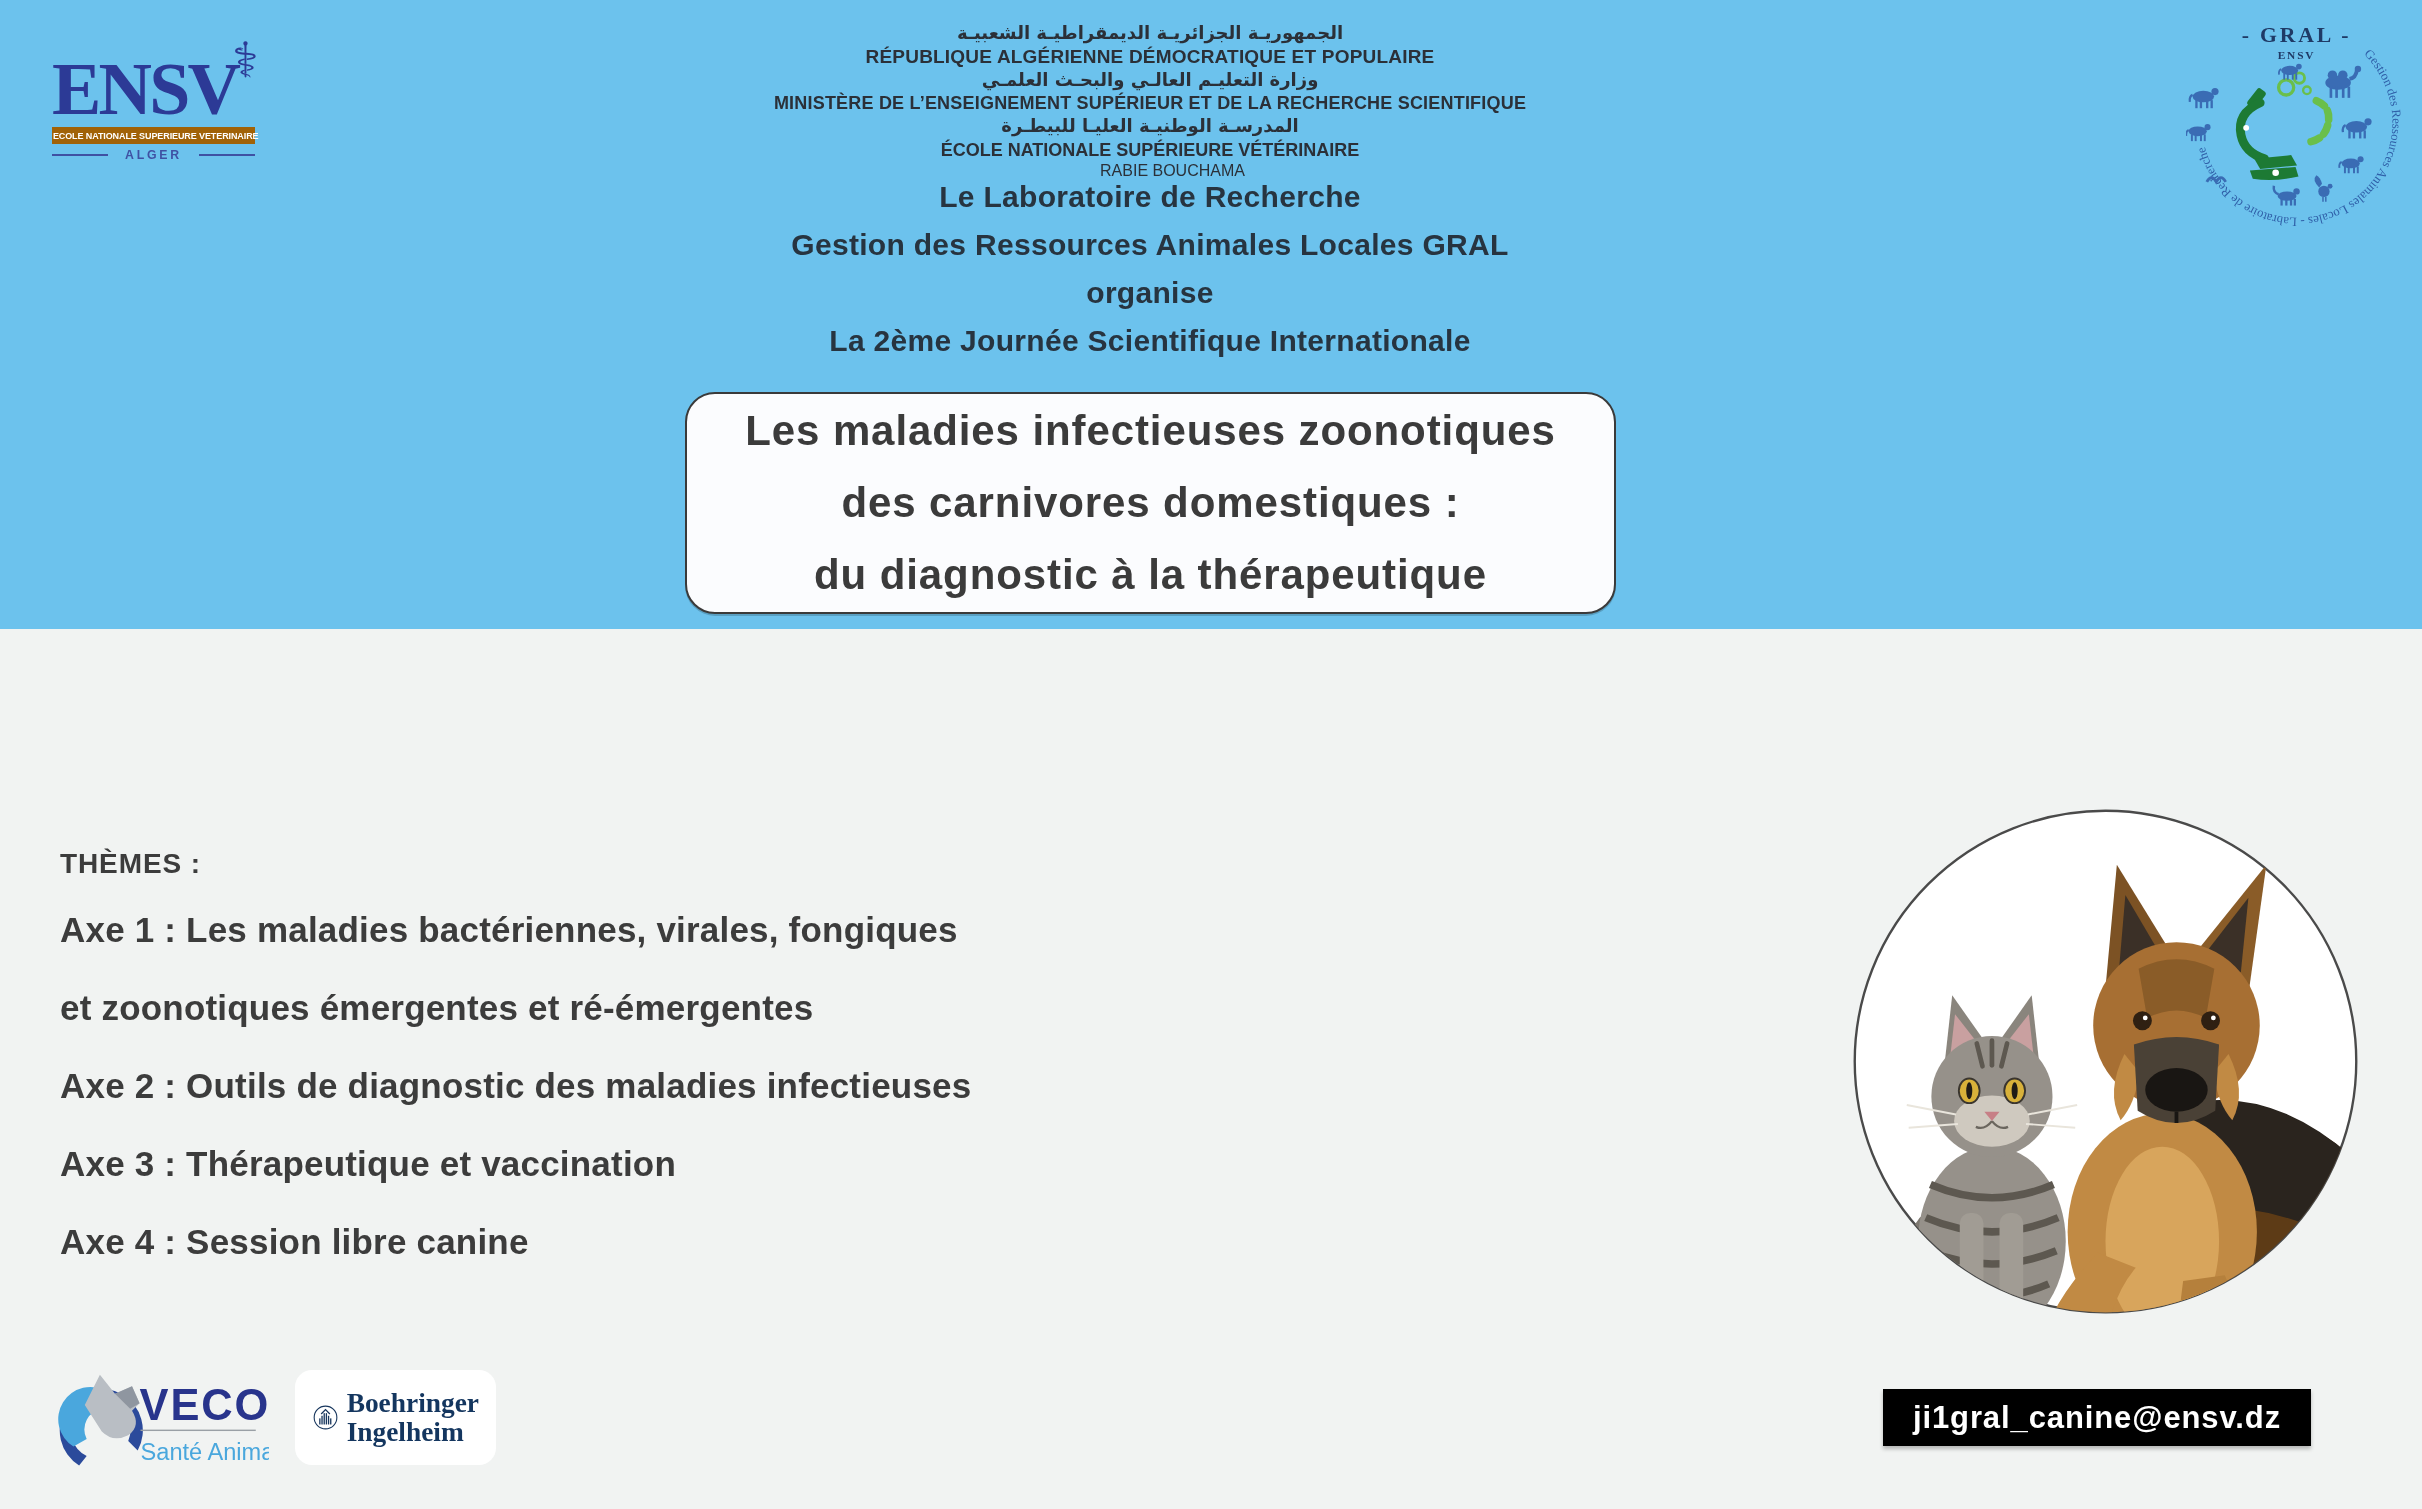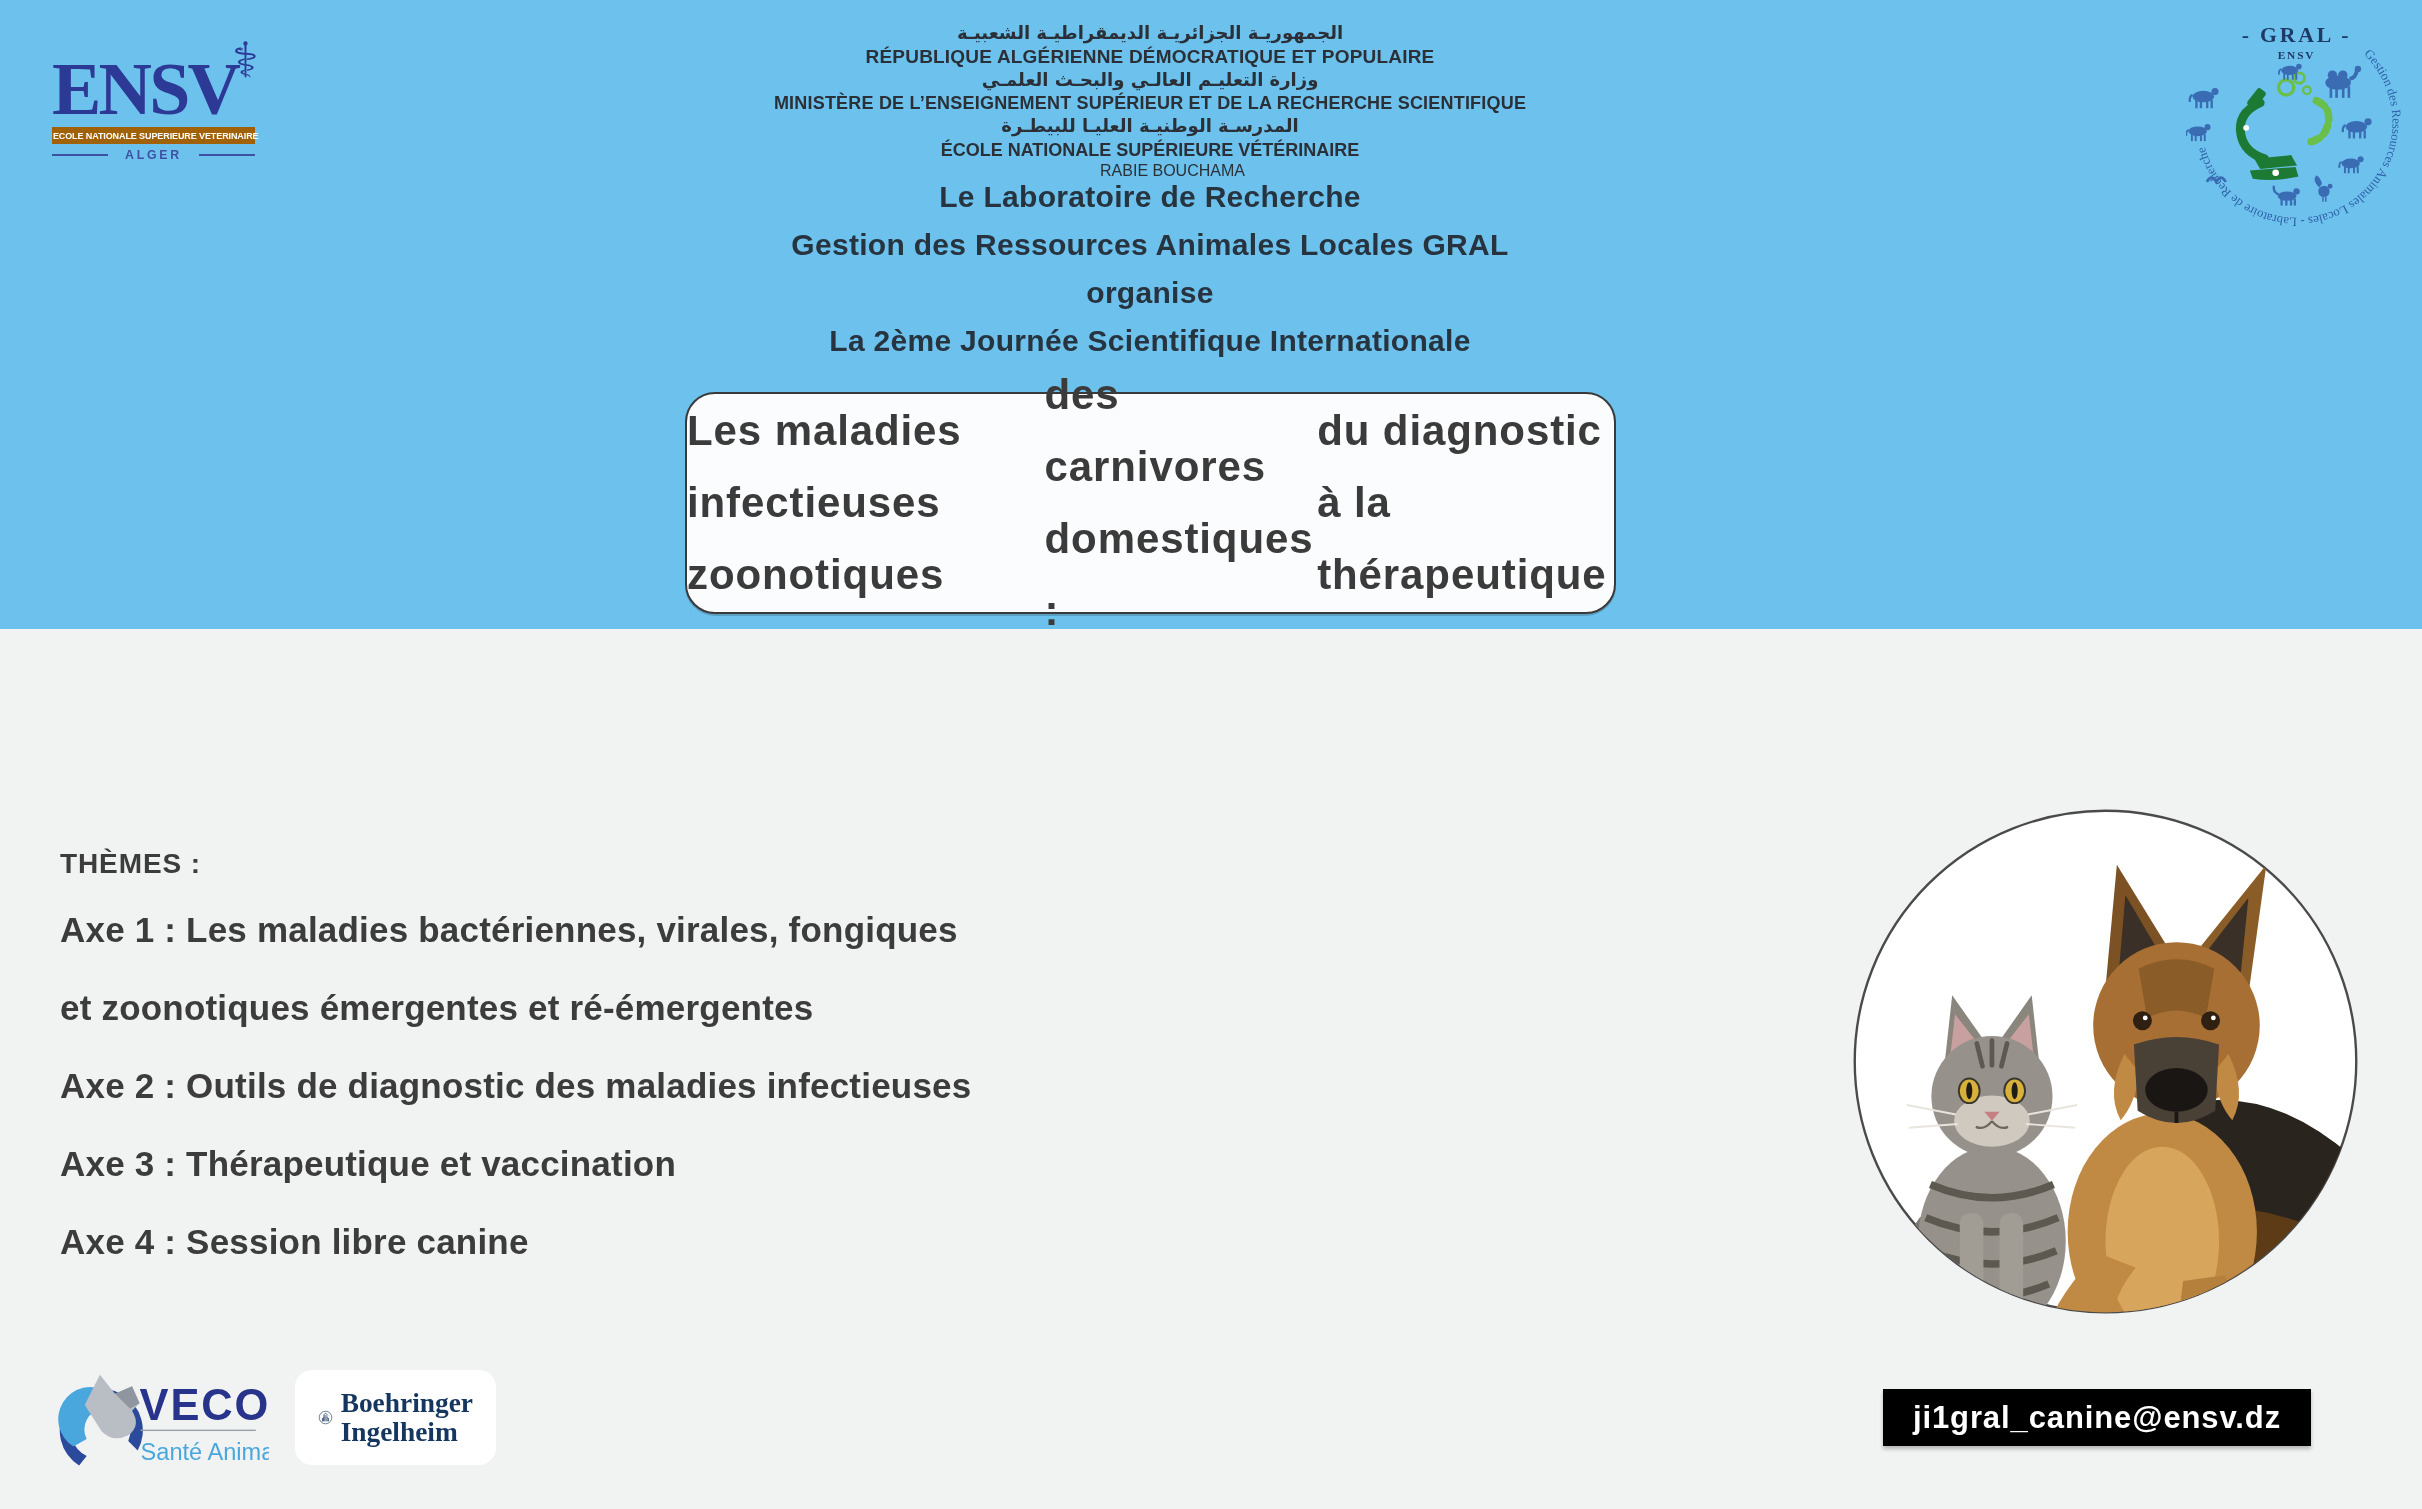--- a/index.html
+++ b/index.html
@@ -34,40 +34,40 @@
   .gral-logo{position:absolute;left:2186px;top:9.5px;width:222px;height:222px;}
 
   
   .intro{position:absolute;left:0;top:180px;width:2300px;text-align:center;color:#273440;}
   .intro .ln{font-size:30px;font-weight:800;letter-spacing:0.3px;margin-bottom:14px;}
   .intro .gral-strong{font-weight:900;}
 
   
   .title-box{position:absolute;left:685px;top:392px;width:927px;height:218px;
     background:#fbfcfe;border:2.8px solid #3a3a3a;border-radius:30px;
-    display:flex;flex-direction:row;justify-content:center;align-items:center;
+    display:flex;flex-direction:column;justify-content:center;align-items:center;
     box-shadow:0 1.9px 0 rgba(0,0,0,.18);}
   .title-box .tl{font-size:42px;font-weight:800;color:#3b3b3b;letter-spacing:0.9px;line-height:72px;}
 
   
   .event-date{position:absolute;left:0;top:674px;width:2271px;text-align:center;
     color:#1b2f9e;font-size:62px;font-weight:800;letter-spacing:1.9px;}
 
   
   .themes{position:absolute;left:60px;top:848px;color:#3c3c3c;}
   .themes .heading{font-size:28px;font-weight:800;letter-spacing:0.9px;margin-bottom:30px;}
   .themes .item{font-size:35px;font-weight:800;letter-spacing:0.2px;margin-bottom:38px;}
 
   
   .pets{position:absolute;left:1850px;top:806px;width:511px;height:511px;}
 
   
   .veco-logo{position:absolute;left:47px;top:1367px;width:222px;height:112px;}
   .boehringer-logo{position:absolute;left:295px;top:1370px;width:201px;height:95px;
-    background:#fff;display:flex;align-items:center;gap:7.6px;padding:0 23px;box-sizing:border-box;border-radius:17px;}
+    background:#fff;display:flex;align-items:center;gap:7.6px;padding:0 17px;box-sizing:border-box;border-radius:17px;}
   .bi-text{display:flex;flex-direction:column;font-family:"Liberation Serif", serif;
     font-weight:700;color:#14365f;font-size:27.4px;line-height:1.05;}
 
   
   .email-badge{position:absolute;left:1883px;top:1389px;width:428px;height:57px;
     background:#000000;color:#fff;font-size:31px;font-weight:800;letter-spacing:0.9px;
     display:flex;align-items:center;justify-content:center;
     box-shadow:0 2.8px 3.8px rgba(0,0,0,.25);}
 </style>
 </head>

